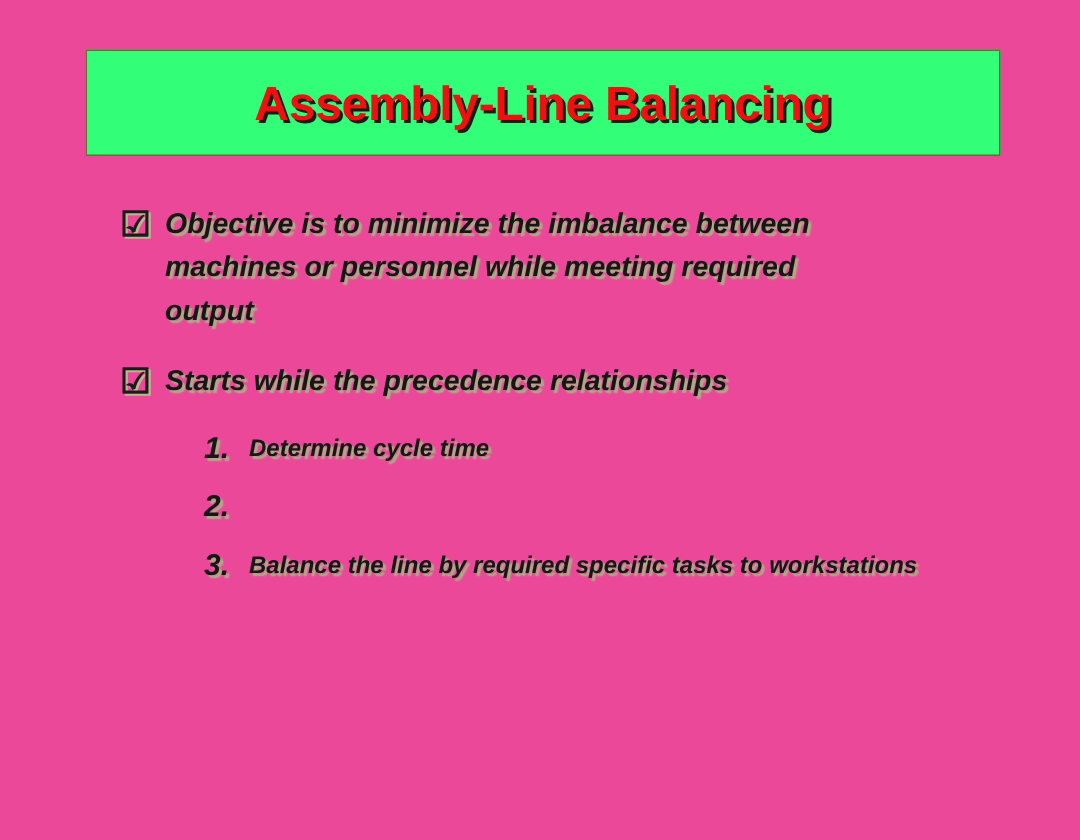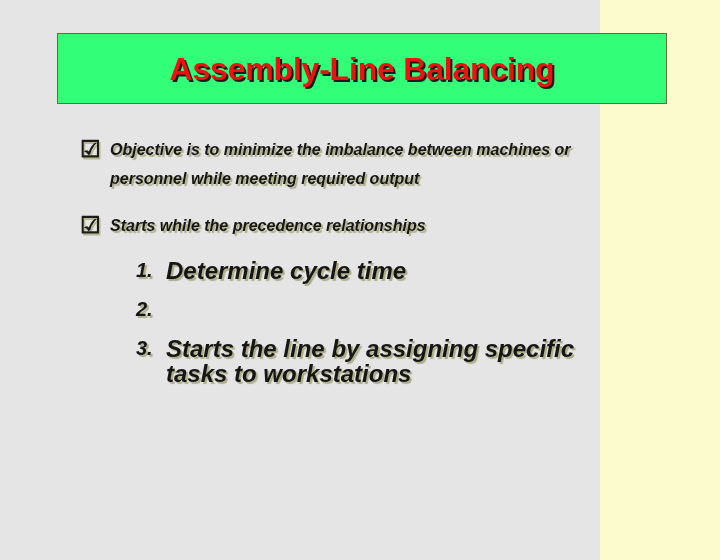--- a/index.html
+++ b/index.html
@@ -9,23 +9,23 @@
   body {
     width: 720px;
     height: 560px;
     background: #fbfbcd;
     font-family: "Liberation Sans", sans-serif;
     overflow: hidden;
   }
 
   #slide {
     position: relative;
-    width: 600px;
+    width: 720px;
     height: 560px;
-    background: #e5e5e5;
+    background: #ec4899;
   }
 
   
   #title-box {
     position: absolute;
     left: 57px;
     top: 33px;
     width: 610px;
     height: 71px;
     background: #33fe78;
@@ -66,21 +66,21 @@
     font-size: 23px;
     line-height: 29px;
     font-weight: bold;
     color: #1b1b1b;
     text-shadow: 1.5px 1.5px 0 #b9b98f;
   }
 
   .bullet-text {
     flex: 1 1 auto;
     max-width: 475px;
-    font-size: 16px;
+    font-size: 19px;
     line-height: 29px;
     font-weight: bold;
     font-style: italic;
     color: #161616;
     text-shadow: 2px 2px 1px #adad86;
   }
 
   
   #sub-list {
     margin-top: 6px;
@@ -100,21 +100,21 @@
     line-height: 25px;
     font-weight: bold;
     font-style: italic;
     color: #161616;
     text-shadow: 2px 2px 1px #adad86;
   }
 
   .sub-text {
     flex: 1 1 auto;
     max-width: 470px;
-    font-size: 24px;
+    font-size: 16px;
     line-height: 25px;
     font-weight: bold;
     font-style: italic;
     color: #161616;
     text-shadow: 2px 2px 1px #adad86;
   }
 </style>
 </head>
 <body>
 
@@ -142,18 +142,18 @@
         <span class="sub-number">1.</span>
         <span class="sub-text">Determine cycle time</span>
       </div>
 
       <div class="sub-item">
         <span class="sub-number">2.</span>
       </div>
 
       <div class="sub-item">
         <span class="sub-number">3.</span>
-        <span class="sub-text">Starts the line by assigning specific tasks to workstations</span>
+        <span class="sub-text">Balance the line by required specific tasks to workstations</span>
       </div>
 
     </div>
   </div>
 </div>
 
 </body></html>

